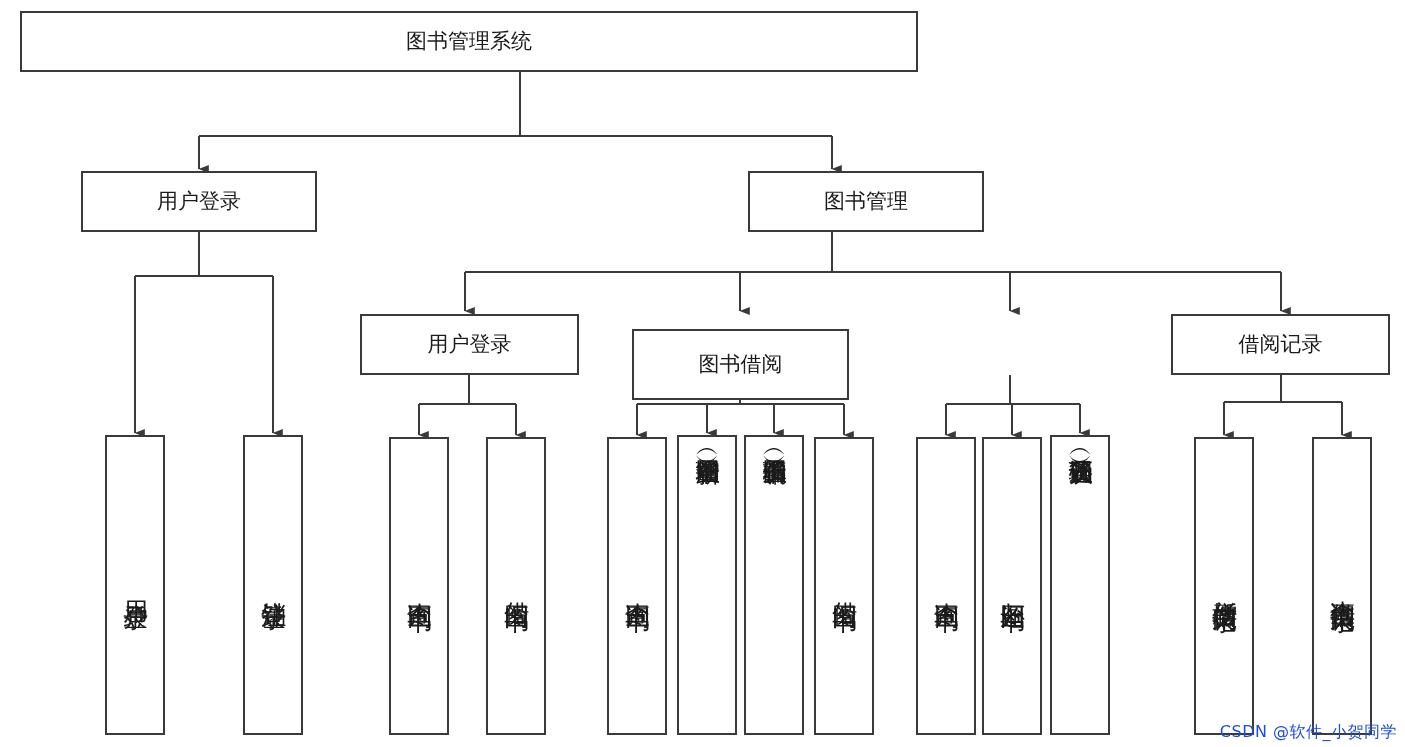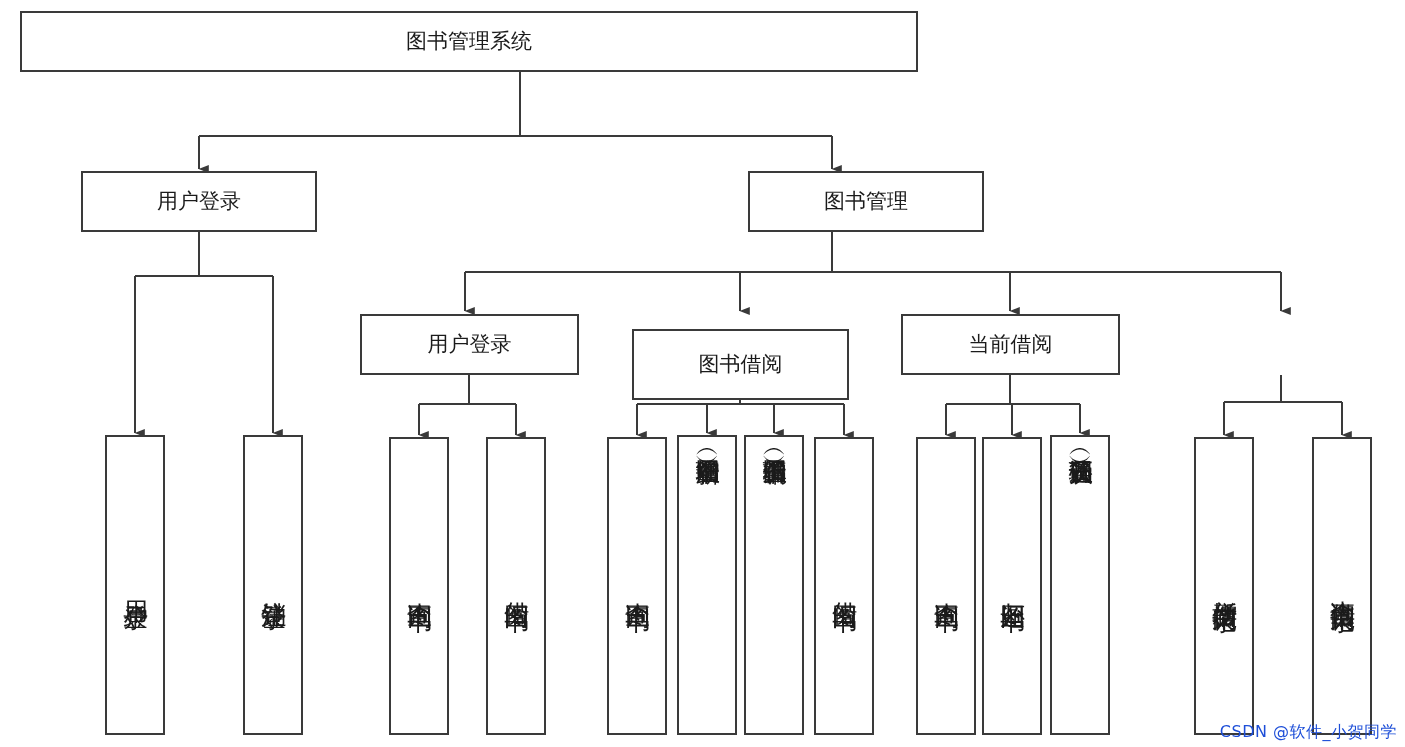--- a/index.html
+++ b/index.html
@@ -141,22 +141,22 @@
   <div class="node horizontal" style="left:712px; top:171px; width:236px; height:61px;margin-left:36px;">
     <span class="label">图书管理</span>
   </div>
 
   <div class="node horizontal" style="left:360px; top:314px; width:219px; height:61px;">
     <span class="label">用户登录</span>
   </div>
   <div class="node horizontal" style="left:632px; top:329px; width:217px; height:71px;">
     <span class="label">图书借阅</span>
   </div>
-  <div class="node horizontal" style="left:901px; top:314px; width:219px; height:61px;">
-    <span class="label">当前借阅</span>
+  <div class="node horizontal" style="left:1171px; top:314px; width:219px; height:61px;">
+    <span class="label">借阅记录</span>
   </div>
 
   <div class="node vertical centered" style="left:105px; top:435px; width:60px; height:300px;">
     <span class="label">用户登录</span>
   </div>
   <div class="node vertical centered" style="left:243px; top:435px; width:60px; height:300px;">
     <span class="label">注销登录</span>
   </div>
 
   <div class="node vertical centered" style="left:389px; top:437px; width:60px; height:298px;">

